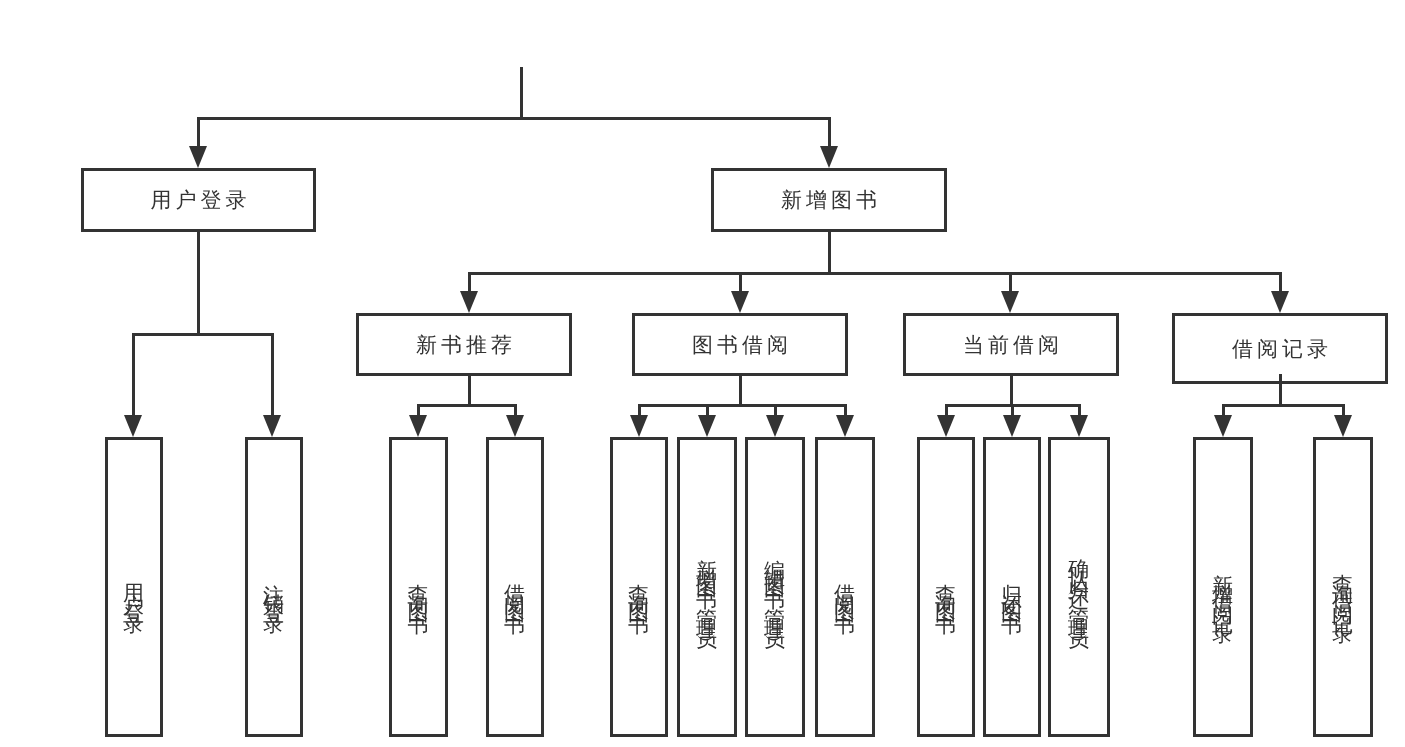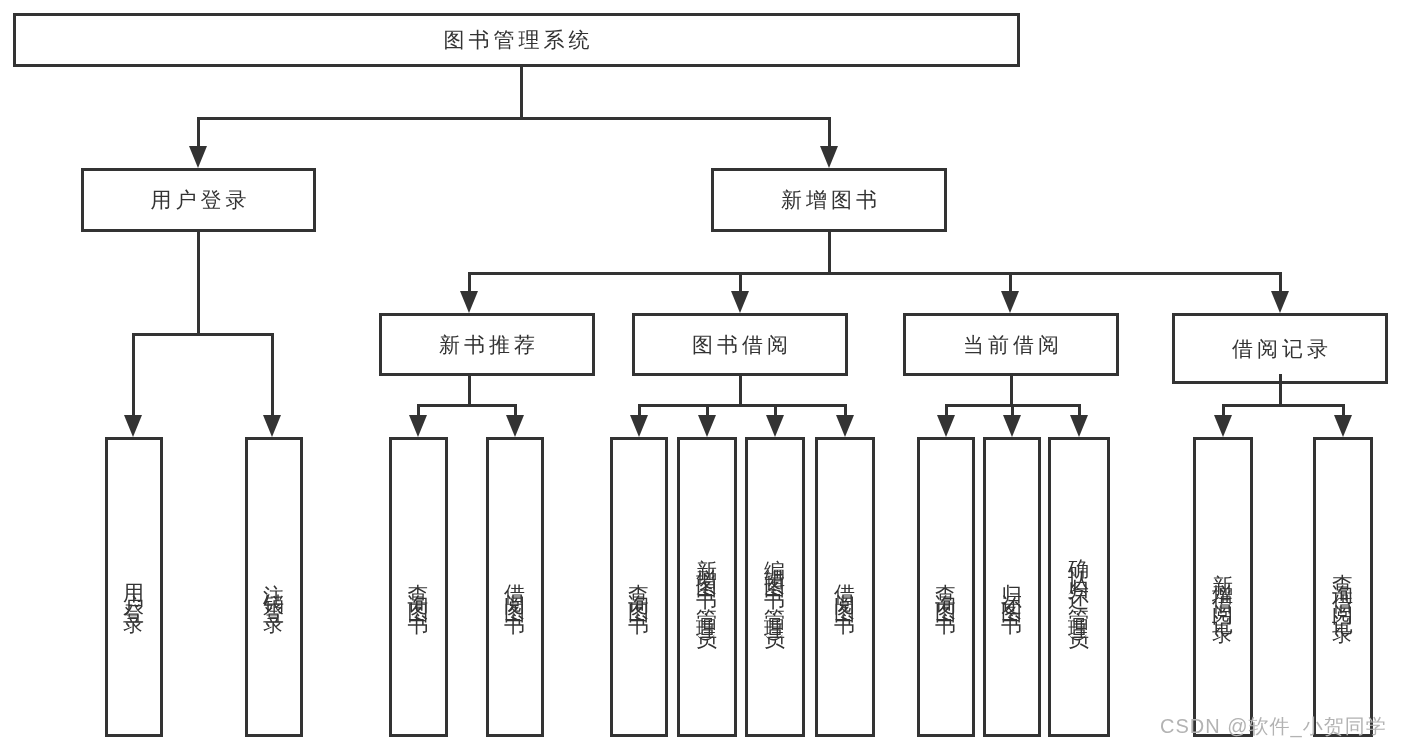--- a/index.html
+++ b/index.html
@@ -27,32 +27,29 @@
   .watermark{
     position:absolute;left:1160px;top:713px;z-index:9;
     font-size:20px;letter-spacing:1px;color:#b3b3b3;white-space:nowrap;
   }
 </style>
 </head>
 <body>
 
 <div class="stage">
 
-  <div class="box" style="left:13px;top:13px;width:1007px;height:54px">
-    <span class="hlabel">图书管理系统</span>
-  </div>
 
   <div class="box" style="left:81px;top:168px;width:235px;height:64px">
     <span class="hlabel">用户登录</span>
   </div>
   <div class="box" style="left:711px;top:168px;width:236px;height:64px">
     <span class="hlabel">新增图书</span>
   </div>
 
-  <div class="box" style="left:379px;top:313px;width:216px;height:63px">
+  <div class="box" style="left:356px;top:313px;width:216px;height:63px">
     <span class="hlabel">新书推荐</span>
   </div>
   <div class="box" style="left:903px;top:313px;width:216px;height:63px">
     <span class="hlabel">当前借阅</span>
   </div>
   <div class="box" style="left:632px;top:313px;width:216px;height:63px">
     <span class="hlabel">图书借阅</span>
   </div>
   <div class="box" style="left:1172px;top:313px;width:216px;height:71px">
     <span class="hlabel">借阅记录</span>
@@ -154,14 +151,13 @@
   <div class="vl" style="left:1078px;top:404px;height:14px"></div>
   <div class="ah" style="left:1070px;top:415px"></div>
 
   <div class="vl" style="left:1279px;top:374px;height:32px"></div>
   <div class="hl" style="left:1222px;top:404px;width:123px"></div>
   <div class="vl" style="left:1222px;top:404px;height:14px"></div>
   <div class="ah" style="left:1214px;top:415px"></div>
   <div class="vl" style="left:1342px;top:404px;height:14px"></div>
   <div class="ah" style="left:1334px;top:415px"></div>
 
-  <div class="watermark">CSDN @软件_小贺同学</div>
 </div>
 
 </body></html>

